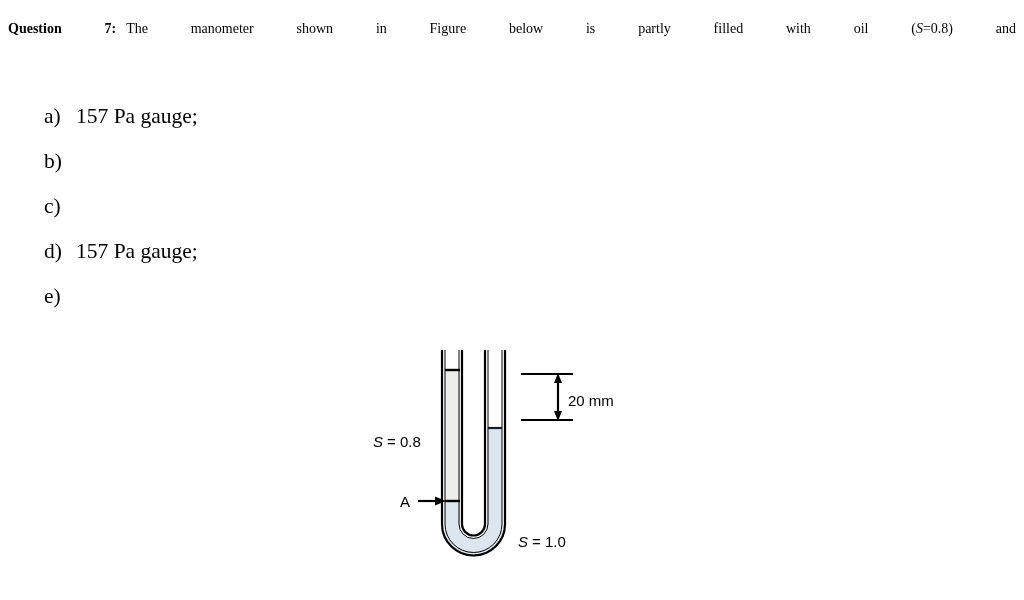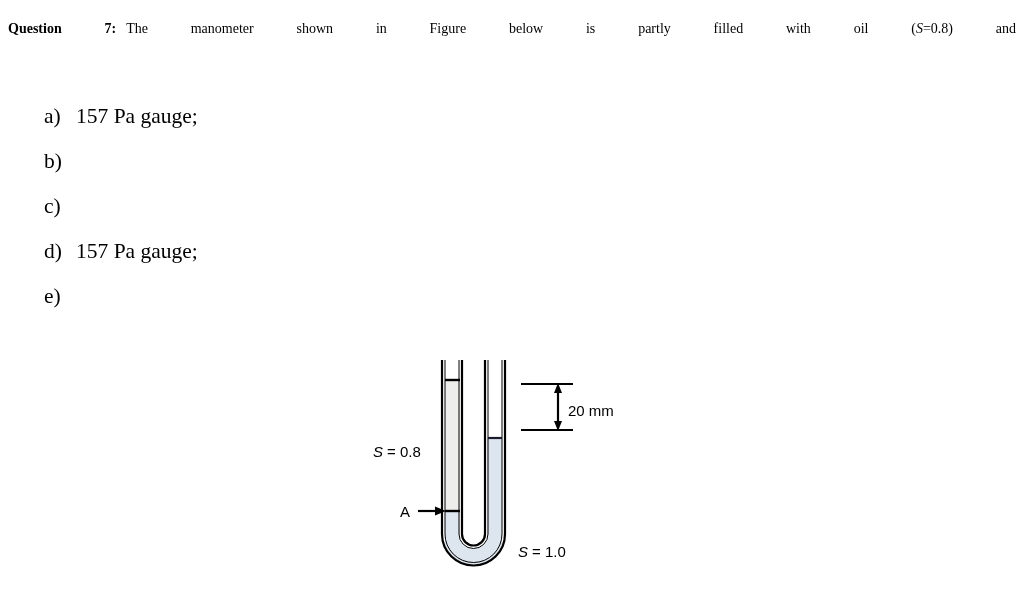--- a/index.html
+++ b/index.html
@@ -62,21 +62,21 @@
     flex: 0 0 32px;
   }
   .answer-text {
     flex: 1 1 auto;
   }
 
   
   #manometer-figure {
     position: absolute;
     left: 340px;
-    top: 342px;
+    top: 332px;
     width: 340px;
     height: 250px;
     text-align: center;
   }
   #manometer-figure svg {
     display: block;
   }
   .fig-label {
     font-family: "Liberation Sans", sans-serif;
     font-size: 15px;

